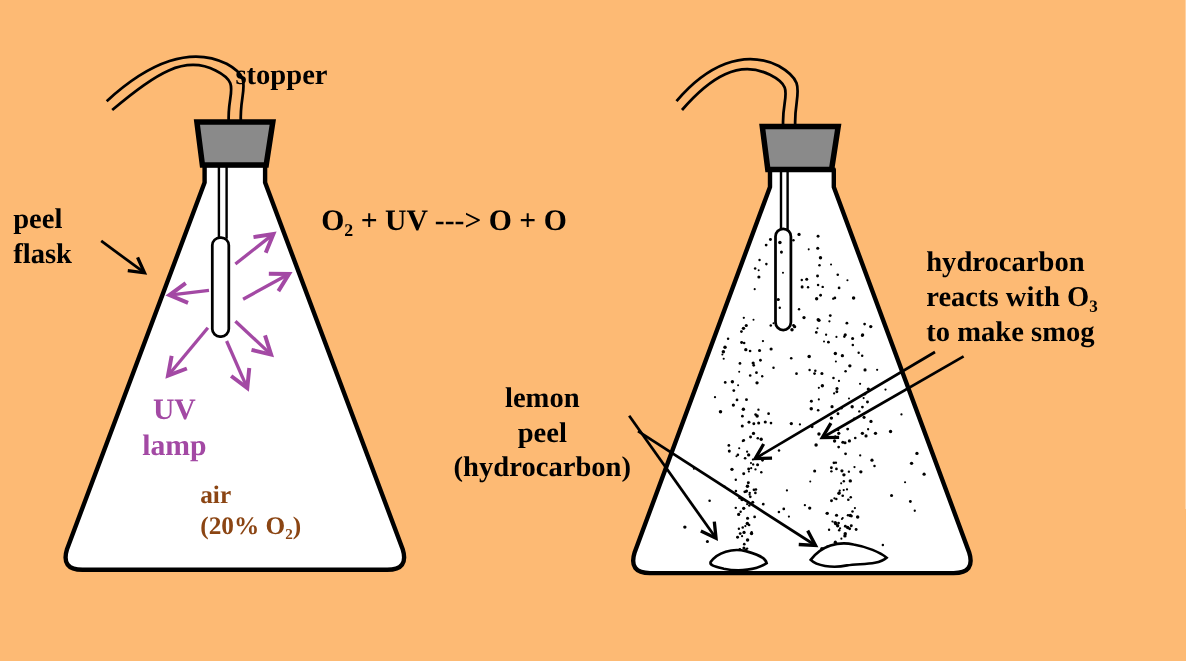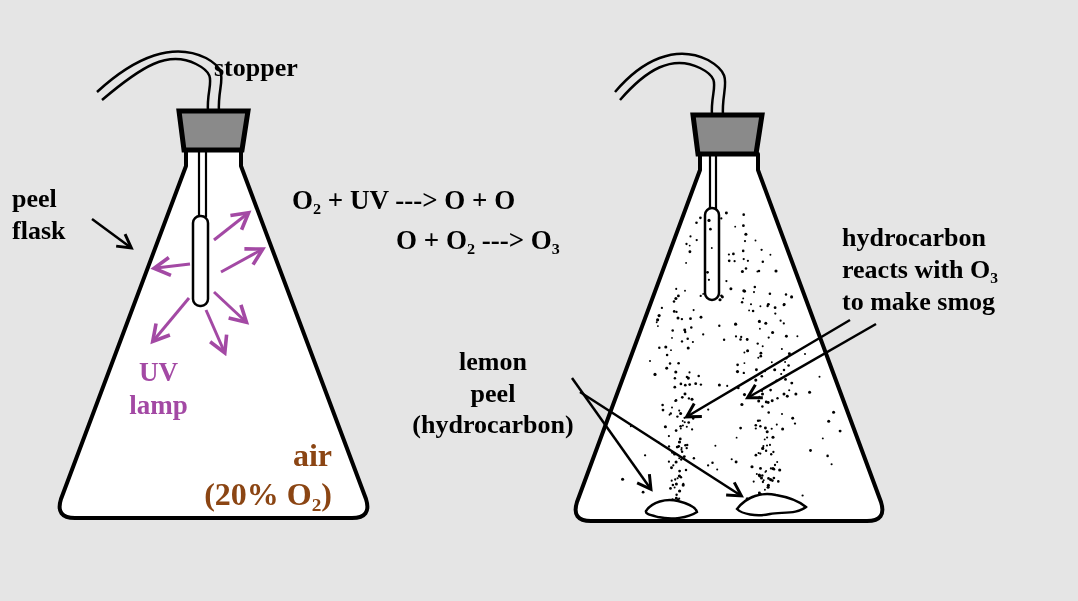--- a/index.html
+++ b/index.html
@@ -1,35 +1,35 @@
 <!DOCTYPE html>
 <html><head>
 <meta charset="utf-8">
 <style>
   html, body { margin: 0; padding: 0; background: #ffffff; }
   .canvas {
     position: relative;
     width: 1078px;
     height: 601px;
-    background: #e5e5e5;
+    background: #fdba74;
     overflow: hidden;
     font-family: "Liberation Serif", "DejaVu Serif", serif;
   }
   .canvas svg { position: absolute; left: 0; top: 0; }
   .label {
     position: absolute;
     font-weight: bold;
     color: #000000;
     white-space: pre-line;
     line-height: 1.22;
   }
   .lbl-stopper    { left: 214px; top: 52px;  font-size: 26px; }
   .lbl-glassflask { left: 12px;  top: 183px; font-size: 26px; }
   .lbl-uvlamp     { left: 111px; top: 356px; width: 95px;  text-align: center; font-size: 27px; color: #A349A4; }
-  .lbl-air        { left: 182px; top: 436px; width: 150px; text-align: right; font-size: 32px; color: #8B4513; }
+  .lbl-air        { left: 182px; top: 436px; width: 150px; text-align: left; font-size: 23px; color: #8B4513; }
   .lbl-rx1        { left: 292px; top: 184px; font-size: 27px; }
   .lbl-rx2        { left: 396px; top: 224px; font-size: 27px; }
   .lbl-lemon      { left: 388px; top: 346px; width: 210px; text-align: center; font-size: 26px; }
   .lbl-hydro      { left: 842px; top: 222px; font-size: 26px; line-height: 1.24; }
 </style>
 </head>
 <body>
 
 <div class="canvas">
 
@@ -425,21 +425,20 @@
   </svg>
 
   <div class="label lbl-stopper">stopper</div>
   <div class="label lbl-glassflask">peel
 flask</div>
   <div class="label lbl-uvlamp">UV
 lamp</div>
   <div class="label lbl-air">air
 (20% O₂)</div>
   <div class="label lbl-rx1">O₂ + UV ---&gt; O + O</div>
-  <div class="label lbl-rx2">O + O₂ ---&gt; O₃</div>
   <div class="label lbl-hydro">hydrocarbon
 reacts with O₃
 to make smog</div>
   <div class="label lbl-lemon">lemon
 peel
 (hydrocarbon)</div>
 
 </div>
 
 </body></html>

